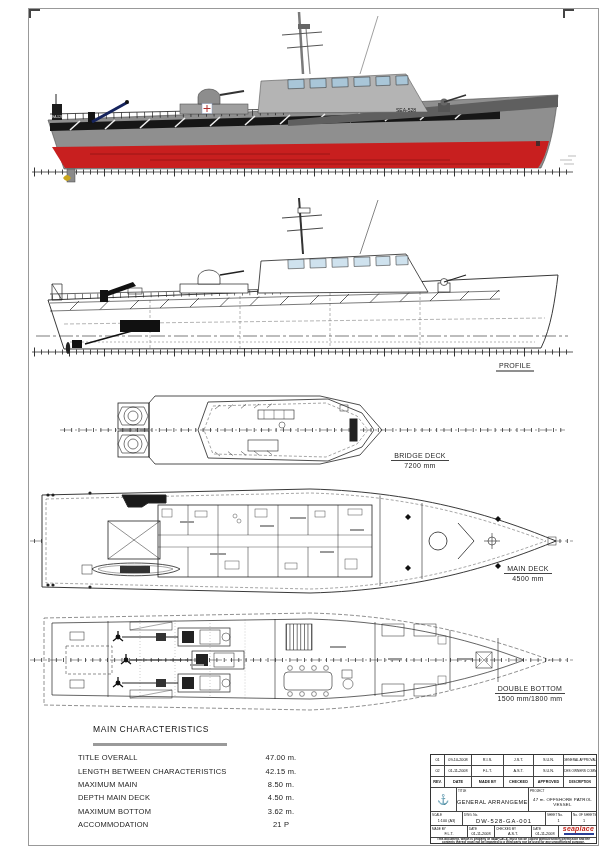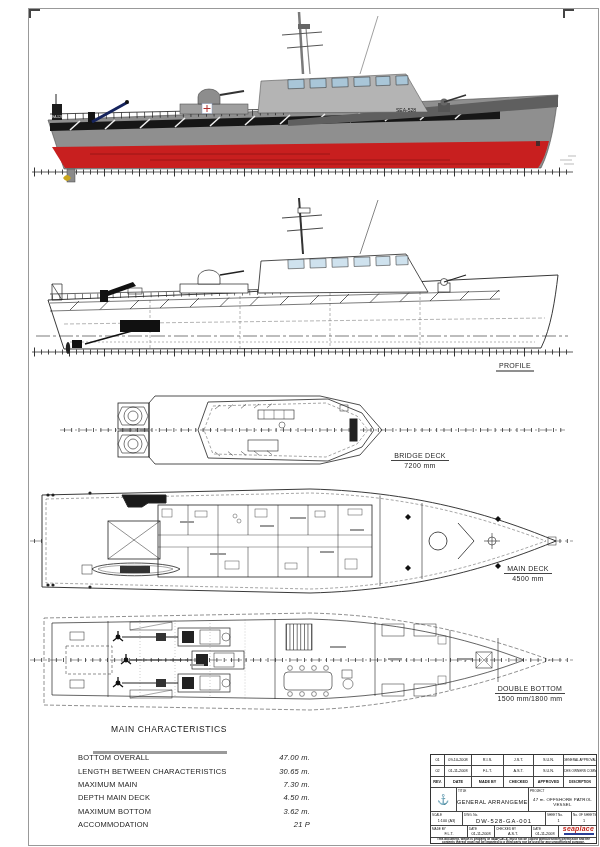--- a/index.html
+++ b/index.html
@@ -6,26 +6,26 @@
   .page{position:relative;width:600px;height:847px;background:#ffffff;overflow:hidden;
         font-family:"Liberation Sans",sans-serif;color:#222;}
   .frame{position:absolute;left:28px;top:8px;width:569px;height:836px;border:1px solid #999;}
   .corner{position:absolute;width:9px;height:7px;border-left:2px solid #444;border-top:2px solid #444;}
   svg{position:absolute;overflow:visible;}
   .lbl{position:absolute;font-size:7px;color:#1d1d1d;text-align:center;letter-spacing:.3px;white-space:nowrap;}
   .lbl .t{display:inline-block;border-bottom:1px solid #444;padding:0 3px 1px;}
   .lbl .v{display:block;margin-top:1px;}
   .profile-lbl .t{border-bottom:2px solid #8f8f8f;}
   
-  .chars-title{position:absolute;left:93px;top:724px;width:134px;text-align:right;font-size:8.5px;
-               letter-spacing:.6px;color:#111;padding-bottom:17px;border-bottom:3px solid #9a9a9a;}
+  .chars-title{position:absolute;left:93px;top:724px;width:134px;text-align:left;font-size:8.5px;
+               letter-spacing:.6px;color:#111;padding-bottom:9px;border-bottom:3px solid #9a9a9a;}
   .chars{position:absolute;left:78px;top:751px;width:232px;}
   .chars .row{display:flex;height:13.4px;align-items:center;font-size:7.5px;letter-spacing:.2px;color:#222;}
   .chars .row .l{flex:1;}
-  .chars .row .r{width:58px;text-align:right;font-style:italic;}
+  .chars .row .r{width:58px;text-align:center;}
   
   .tblock{position:absolute;left:430px;top:754px;width:167px;height:90px;border:1px solid #333;
           box-sizing:border-box;background:#fff;}
   .tc{position:absolute;box-sizing:border-box;overflow:hidden;border-right:1px solid #444;
       border-bottom:1px solid #444;display:flex;align-items:center;justify-content:center;
       font-size:3.8px;color:#111;white-space:nowrap;}
   .tc.stack{flex-direction:column;justify-content:flex-start;align-items:flex-start;}
   .tc .cap{font-size:3.1px;color:#222;margin:.5px 0 0 1px;}
   .tc .big{align-self:center;margin:auto;}
   .noR{border-right:none;}
@@ -356,30 +356,30 @@
     </g>
   </svg>
   <div class="lbl" style="left:478px;top:685px;width:104px;">
     <span class="t">DOUBLE BOTTOM</span>
     <span class="v">1500 mm/1800 mm</span>
   </div>
 
   <div class="chars-title">MAIN CHARACTERISTICS</div>
   <div class="chars">
     <div class="row">
-      <span class="l">BOTTOM OVERALL</span>
+      <span class="l">TITLE OVERALL</span>
       <span class="r">47.00 m.</span>
       </div>
     <div class="row">
       <span class="l">LENGTH BETWEEN CHARACTERISTICS</span>
-      <span class="r">30.65 m.</span>
+      <span class="r">42.15 m.</span>
       </div>
     <div class="row">
       <span class="l">MAXIMUM MAIN</span>
-      <span class="r">7.30 m.</span>
+      <span class="r">8.50 m.</span>
       </div>
     <div class="row">
       <span class="l">DEPTH MAIN DECK</span>
       <span class="r">4.50 m.</span>
       </div>
     <div class="row">
       <span class="l">MAXIMUM BOTTOM</span>
       <span class="r">3.62 m.</span>
       </div>
     <div class="row">

